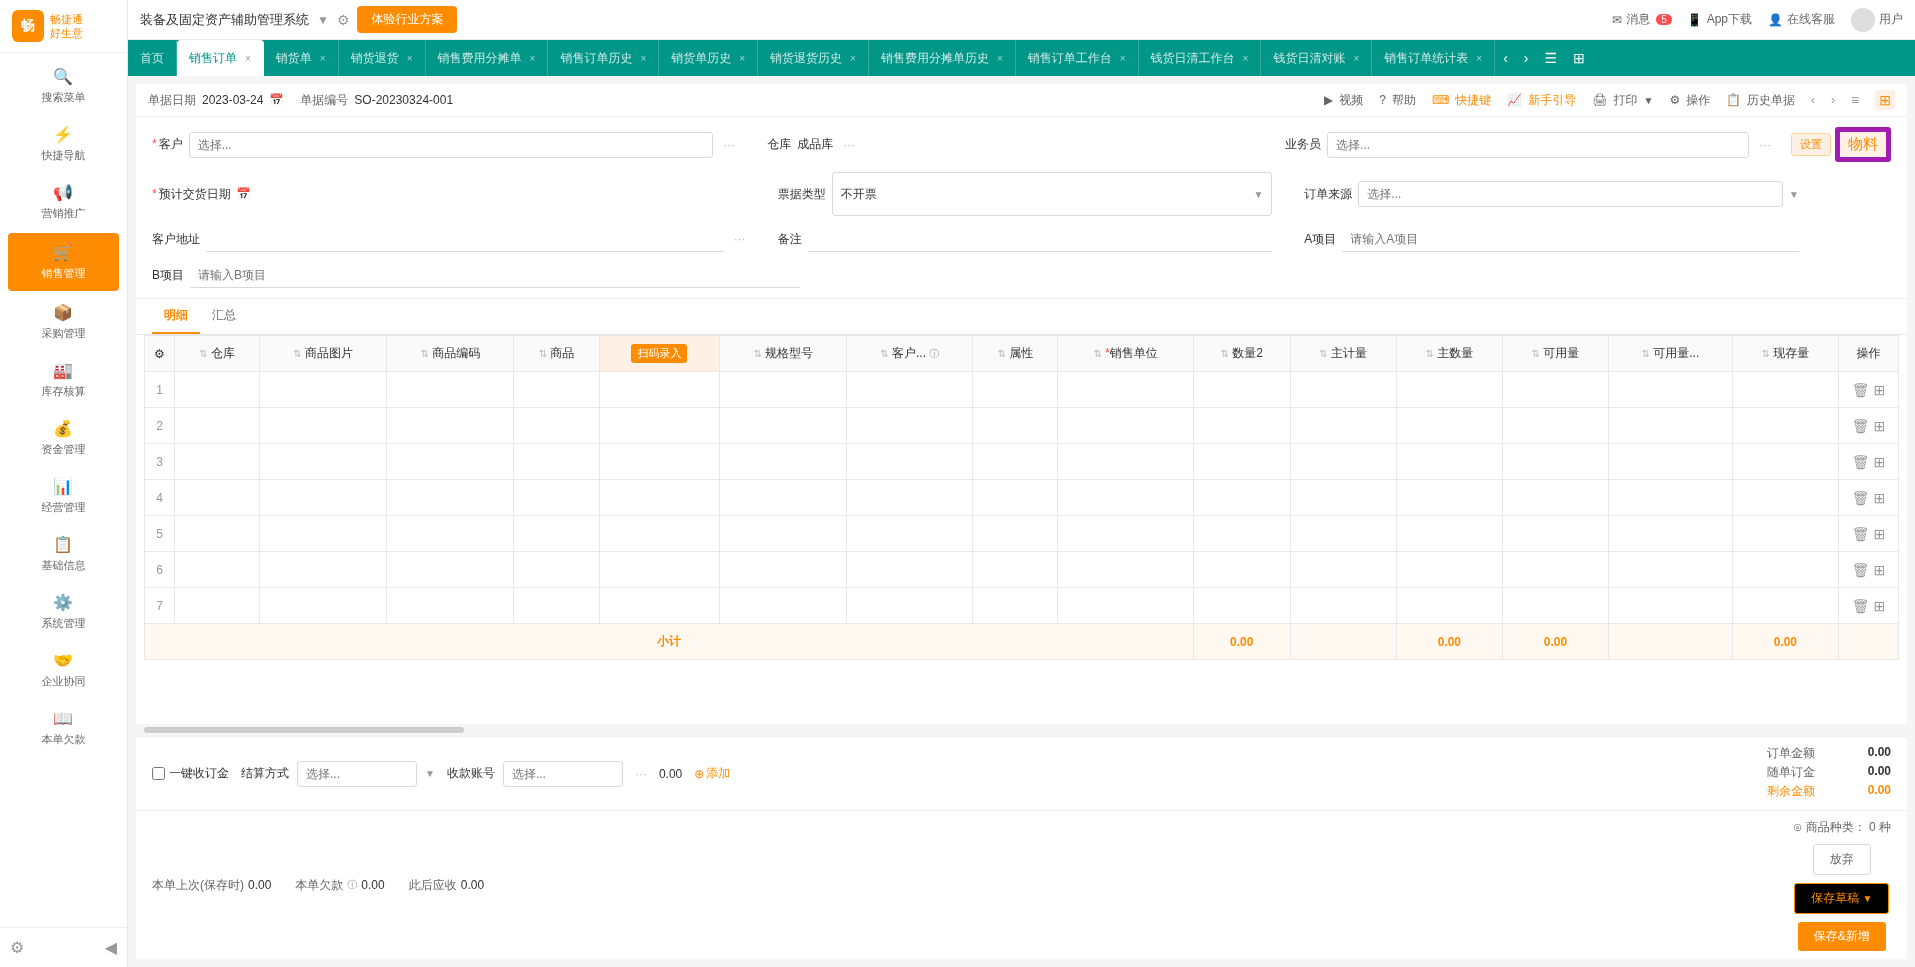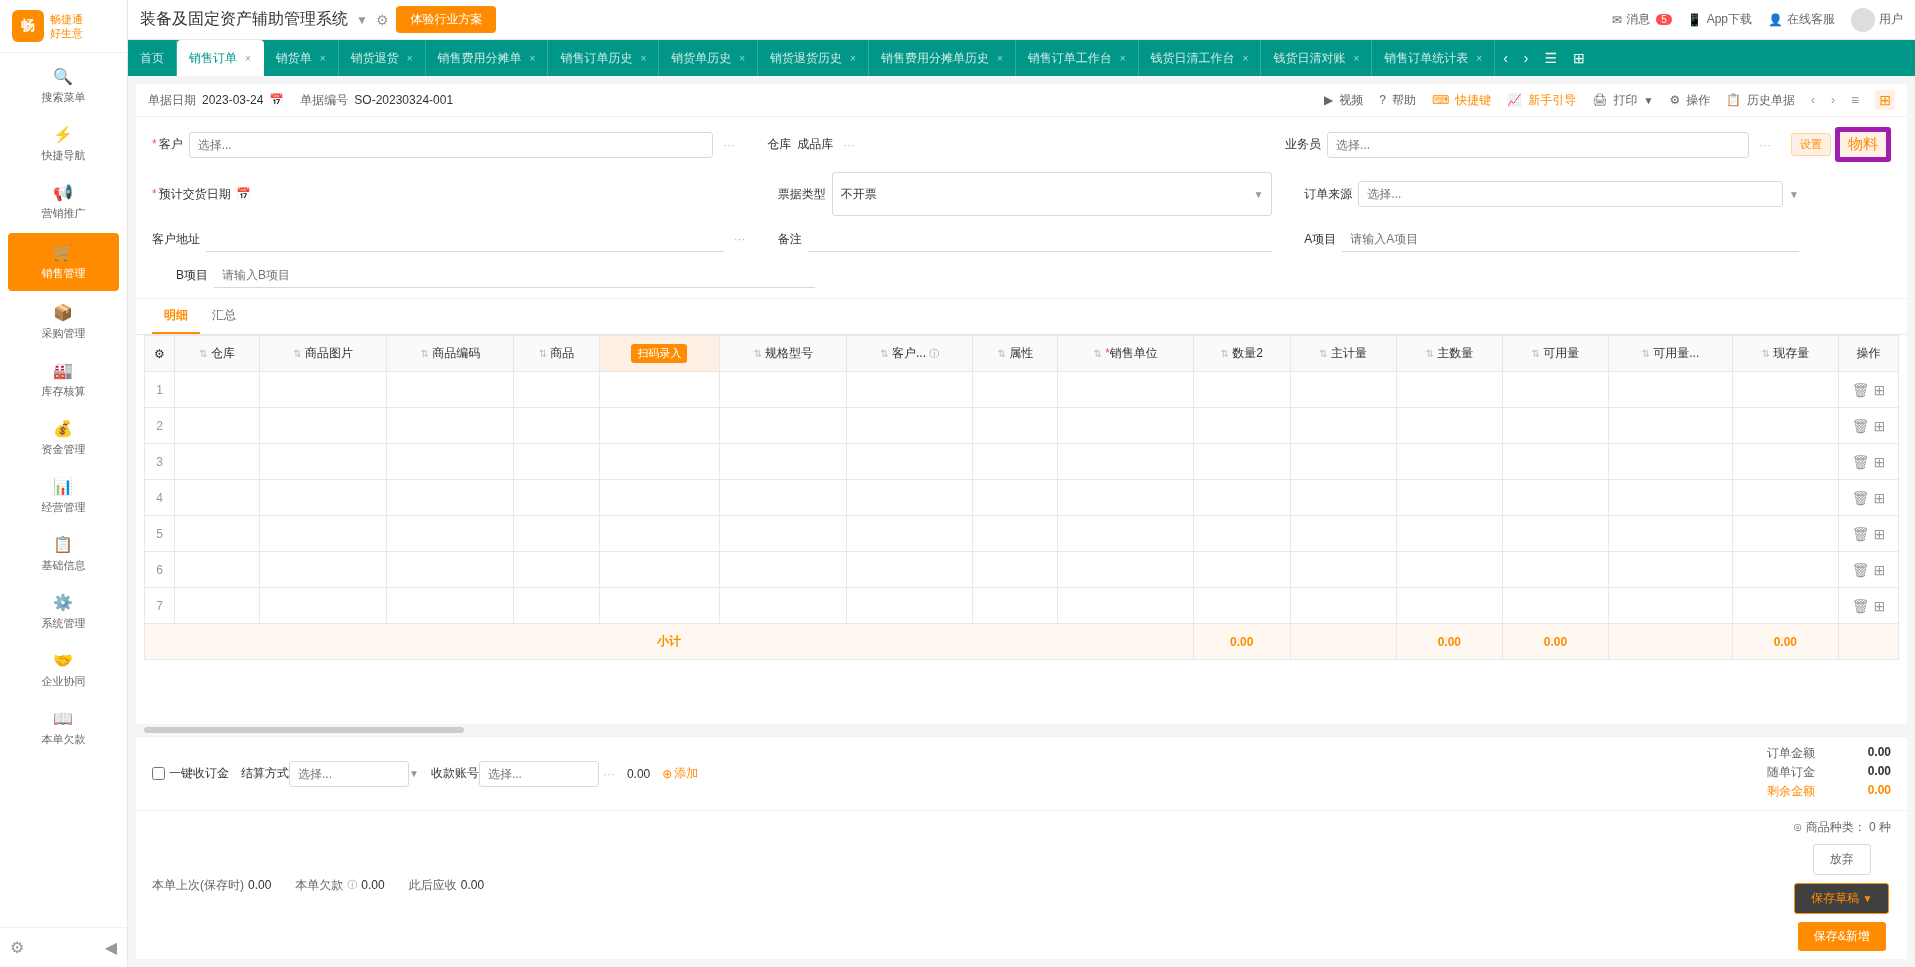--- a/index.html
+++ b/index.html
@@ -78,35 +78,35 @@
     .summary-row td { background: #fff8f0; font-weight: bold; }
     .summary-label { color: #ff8c00; text-align: left; padding-left: 8px; }
     .summary-value { color: #ff8c00; }
 
     
     .scroll-bar-row { height: 12px; background: #f5f5f5; display: flex; align-items: center; padding: 0 8px; }
 
     
     .bottom-payment { padding: 8px 16px; border-top: 1px solid #f0f0f0; display: flex; align-items: center; gap: 12px; }
     .checkbox-label { display: flex; align-items: center; gap: 4px; font-size: 12px; color: #333; cursor: pointer; }
-    .payment-item { display: flex; align-items: center; gap: 0; font-size: 12px; }
+    .payment-item { display: flex; align-items: center; gap: 8px; font-size: 12px; }
     .amount-value { color: #333; }
     .add-btn { color: #ff8c00; cursor: pointer; font-size: 12px; display: flex; align-items: center; gap: 2px; }
     .summary-line { display: flex; justify-content: flex-end; gap: 16px; margin-bottom: 2px; }
     .summary-name { color: #666; }
     .summary-num { color: #333; font-weight: bold; min-width: 60px; text-align: right; }
 
     
     .footer-actions { display: flex; align-items: center; justify-content: space-between; padding: 8px 16px; border-top: 1px solid #f0f0f0; background: #fff; }
     .footer-left { display: flex; gap: 24px; font-size: 12px; }
     .footer-stat { display: flex; align-items: center; gap: 4px; color: #666; }
     .footer-stat .val { color: #333; }
     .footer-right { display: flex; gap: 8px; align-items: center; flex-direction: column; }
     .btn-abandon { background: #fff; border: 1px solid #d9d9d9; color: #666; padding: 6px 16px; border-radius: 3px; cursor: pointer; font-size: 12px; }
-    .btn-save-draft { background: #404040; border: 1px solid #ff8c00; color: #ff8c00; padding: 6px 16px; border-radius: 3px; cursor: pointer; font-size: 12px; }
+    .btn-save-draft { background: #000000; border: 1px solid #ff8c00; color: #ff8c00; padding: 6px 16px; border-radius: 3px; cursor: pointer; font-size: 12px; }
     .btn-save-new { background: #ff8c00; color: #fff; border: none; padding: 6px 16px; border-radius: 3px; cursor: pointer; font-size: 12px; }
     .goods-count { color: #666; font-size: 12px; }
     .sort-arrows { font-size: 10px; color: #bbb; }
   </style>
 </head>
 <body>
 
 <div class="sidebar">
   <div class="sidebar-logo">
     <div class="logo-icon">畅</div>
@@ -166,21 +166,21 @@
     </div>
   </div>
   <div class="sidebar-footer">
     <span style="cursor:pointer;color:#999;font-size:16px;">⚙</span>
     <span style="cursor:pointer;color:#999;font-size:16px;">◀</span>
   </div>
 </div>
 
 <div class="top-header">
   <div class="header-left">
-    <span style="font-size:16px;color:#333;">装备及固定资产辅助管理系统</span>
+    <span style="font-size:13px;color:#333;">装备及固定资产辅助管理系统</span>
     <span style="color:#999;cursor:pointer;">▼</span>
     <span style="color:#999;cursor:pointer;font-size:14px;">⚙</span>
     <button class="header-btn-orange">体验行业方案</button>
   </div>
   <div class="header-right">
     <div class="header-right-item">
       <span>✉</span>
       <span>消息</span>
       <span class="badge">5</span>
     </div>
@@ -361,21 +361,21 @@
           <input class="form-ellipsis" type="text" style="flex: 1 1 0%;">
         </div>
         <div style="flex:1; display:flex; align-items:center; gap:6px; padding-left:20px;">
           <span class="label required">A项目</span>
           <input class="form-ellipsis" type="text" style="flex: 1 1 0%;" placeholder="请输入A项目">
         </div>
         <div style="width:80px;"></div>
       </div>
 
       <div class="form-row" style="margin-bottom:0;">
-        <div class="form-cell" style="flex:1.2;margin-left:24px;">
+        <div class="form-cell" style="flex:1.2;">
           <span class="label">B项目</span>
           <input class="form-ellipsis" type="text" style="flex: 1 1 0%;" placeholder="请输入B项目">
         </div>
         <div style="flex:2;"></div>
       </div>
     </div>
 
     <div class="content-tabs">
       <div class="content-tab active">
         <span>明细</span>

